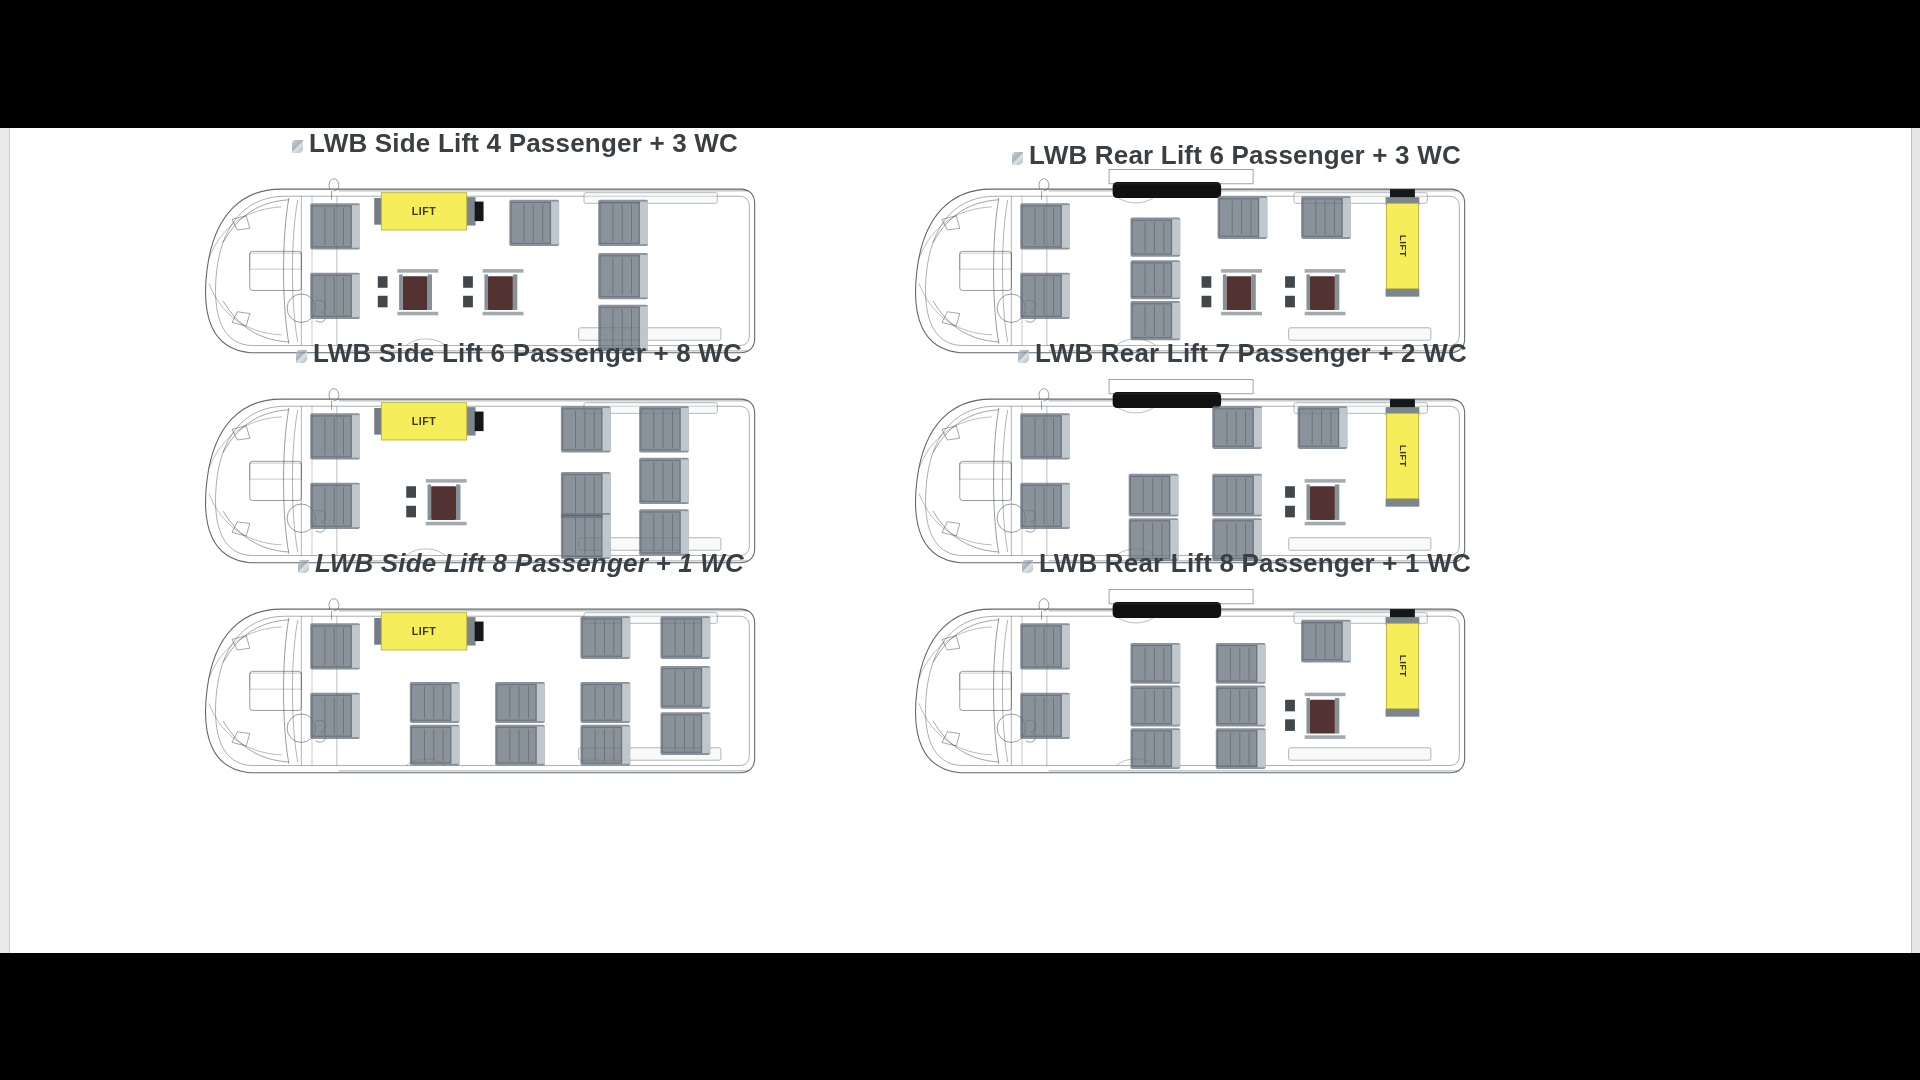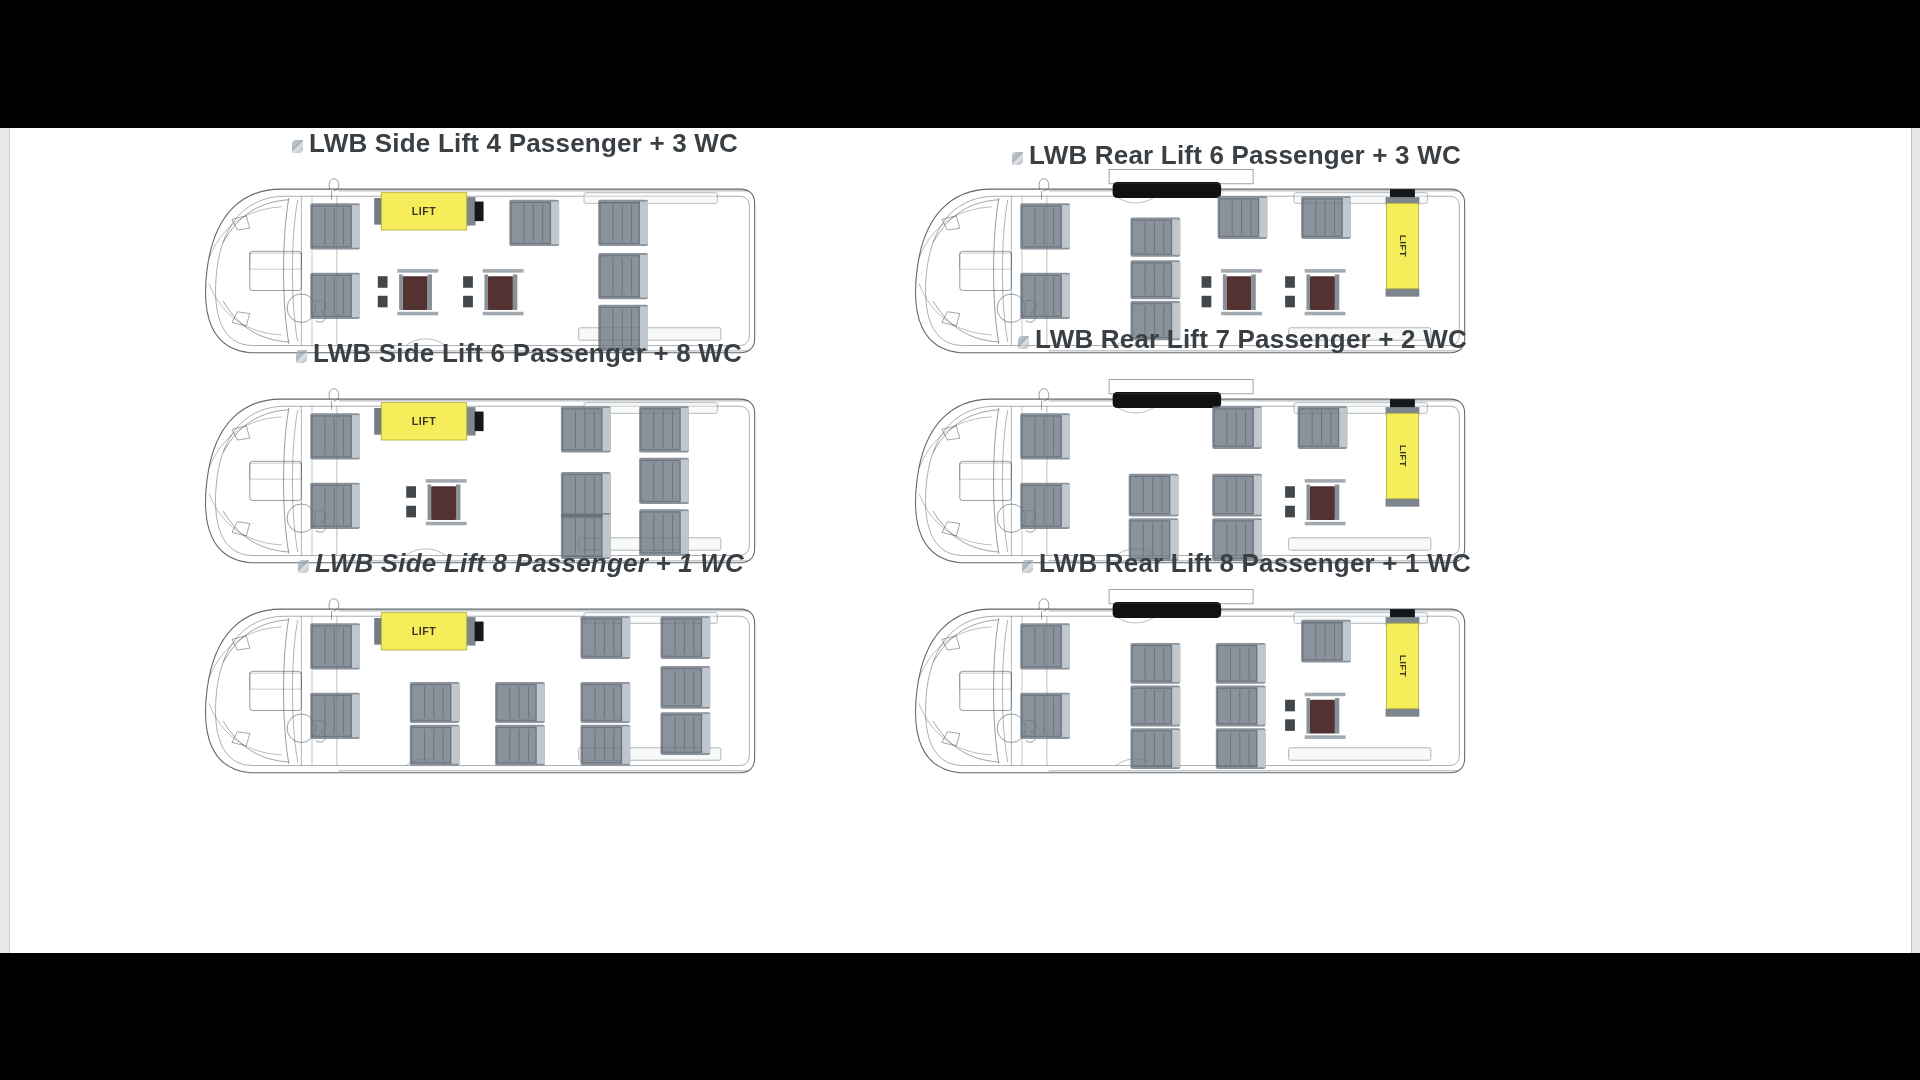--- a/index.html
+++ b/index.html
@@ -389,21 +389,21 @@
             <g>
               <rect x="200" y="16" width="9" height="30" fill="#737c85"></rect>
               <rect x="304" y="15" width="10" height="32" fill="#7d858d"></rect>
               <rect x="313" y="20" width="10" height="22" fill="#15181b"></rect>
               <rect x="208" y="10" width="96" height="42" fill="#f5ed5a" stroke="#b9b13d" stroke-width="1"></rect>
               <text x="256" y="35" text-anchor="middle" font-size="12" font-weight="bold" font-family="&quot;Liberation Sans&quot;, sans-serif" fill="#3a3520" letter-spacing="0.5">LIFT</text>
             </g>
           </svg>
         </div>
         <div class="panel" style="left: 0px; top: 0px;">
-          <div class="title" style="left: 1018px; top: 196px;"><span class="bullet"></span><span>LWB Rear Lift 7 Passenger + 2 WC</span></div>
+          <div class="title" style="left: 1018px; top: 210px;"><span class="bullet"></span><span>LWB Rear Lift 7 Passenger + 2 WC</span></div>
           <svg width="640" height="200" viewBox="-6 -20 650 225" class="van" style="left: 870px; top: 248px;">
             <g>
               <path d="M95 6 C52 6 20 34 12 96 C5 150 18 186 60 190 L612 190 C622 190 628 184 628 174 L628 22 C628 12 622 6 612 6 Z" fill="none" stroke="#3d454d" stroke-width="1.2" opacity="0.82"></path>
               <path d="M100 14 C60 14 30 40 23 96 C17 146 28 182 64 182 L610 182 C618 182 622 178 622 170 L622 26 C622 18 618 14 610 14 Z" stroke-width="0.9" opacity="0.55" fill="none" stroke="#3d454d"></path>
               <path d="M30 66 C48 34 72 20 104 18" opacity=".55" stroke-width="1" fill="none" stroke="#3d454d"></path>
               <path d="M30 132 C48 162 72 176 104 178" opacity=".55" stroke-width="1" fill="none" stroke="#3d454d"></path>
               <path d="M14 84 C28 48 56 28 96 26" opacity=".45" stroke-width="0.9" fill="none" stroke="#3d454d"></path>
               <path d="M14 112 C28 148 56 168 96 170" opacity=".45" stroke-width="0.9" fill="none" stroke="#3d454d"></path>
               <path d="M46 52 L40 40 L56 36 L60 50 Z" stroke-width="0.9" opacity=".6" fill="none" stroke="#3d454d"></path>
               <path d="M46 144 L40 156 L56 160 L60 146 Z" stroke-width="0.9" opacity=".6" fill="none" stroke="#3d454d"></path>

